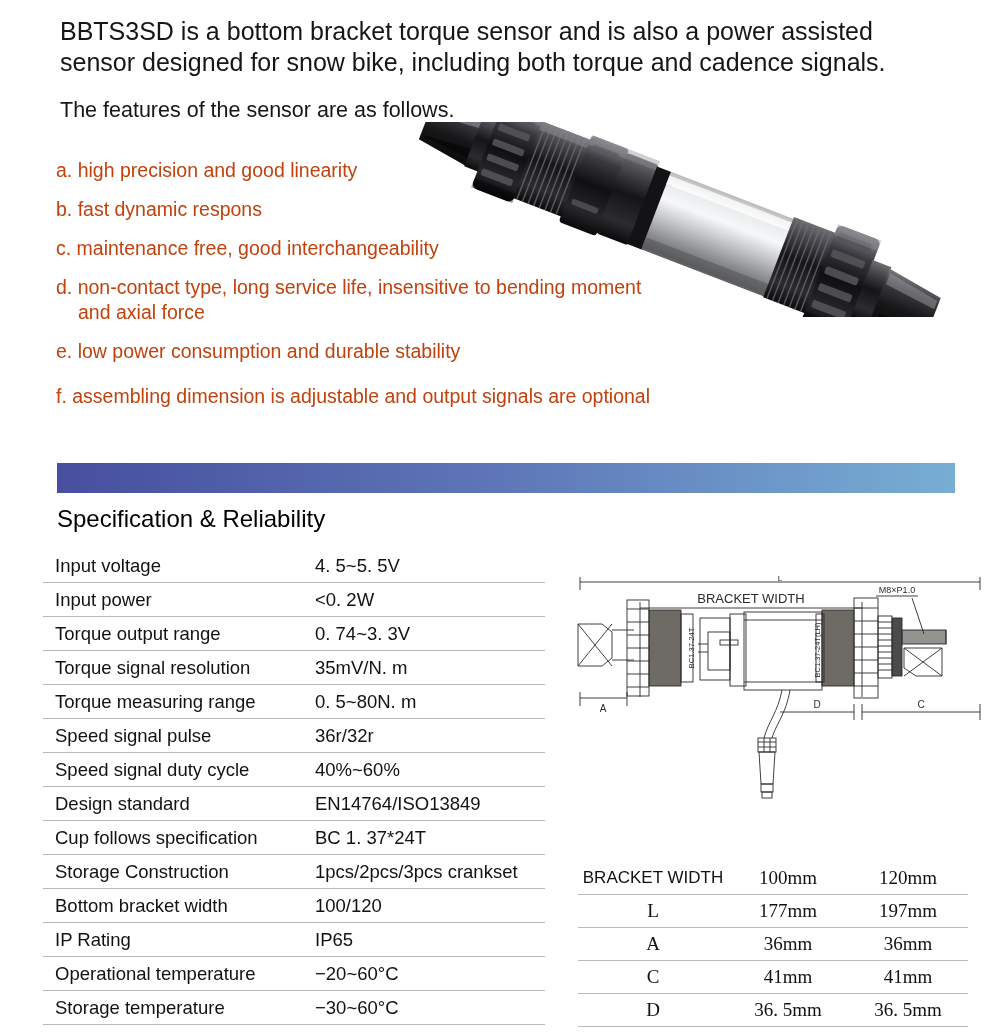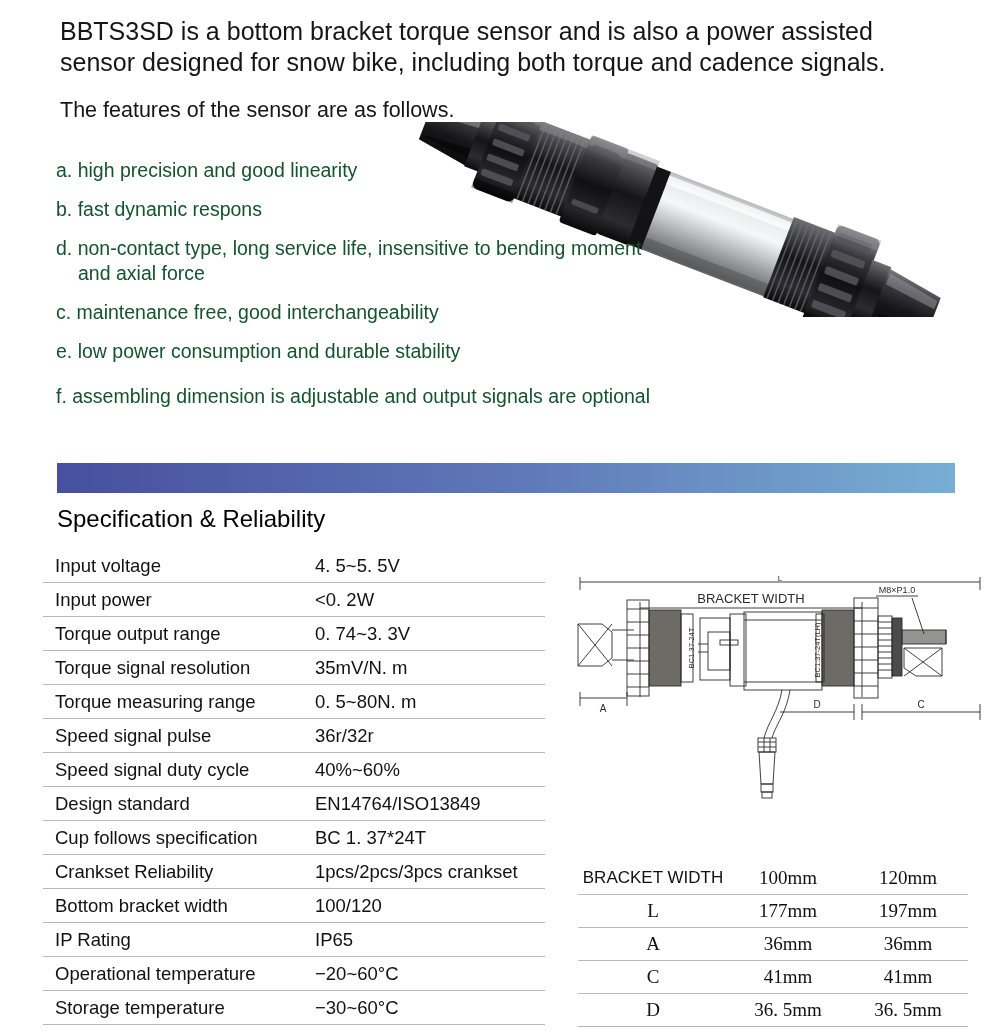--- a/index.html
+++ b/index.html
@@ -32,21 +32,21 @@
 
   
   #features {
     position: absolute;
     left: 56px; top: 158px;
     width: 700px;
   }
   .feature {
     font-size: 19.5px;
     line-height: 25px;
-    color: #14532d;
+    color: #c2410c;
     margin-bottom: 14px;
     position: relative;
     z-index: 3;
   }
   .feature .sub {
     display: block;
     padding-left: 22px;
   }
   .feature.gap-before { margin-top: 20px; }
 
@@ -133,25 +133,25 @@
 <div id="features-lead">The features of the sensor are as follows.</div>
 
 <div id="features">
   <div class="feature">
     <span>a. high precision and good linearity</span>
   </div>
   <div class="feature">
     <span>b. fast dynamic respons</span>
   </div>
   <div class="feature">
+    <span>c. maintenance free, good interchangeability</span>
+  </div>
+  <div class="feature">
     <span>d. non-contact type, long service life, insensitive to bending moment</span>
     <span class="sub">and axial force</span>
-  </div>
-  <div class="feature">
-    <span>c. maintenance free, good interchangeability</span>
   </div>
   <div class="feature">
     <span>e. low power consumption and durable stability</span>
   </div>
   <div class="feature gap-before">
     <span>f. assembling dimension is adjustable and output signals are optional</span>
   </div>
 </div>
 
 <svg id="product-photo" viewBox="0 0 570 195">
@@ -319,21 +319,21 @@
     </tr>
     <tr>
       <td class="k">Design standard</td>
       <td class="v">EN14764/ISO13849</td>
     </tr>
     <tr>
       <td class="k">Cup follows specification</td>
       <td class="v">BC 1. 37*24T</td>
     </tr>
     <tr>
-      <td class="k">Crankset Reliability</td>
+      <td class="k">Storage Construction</td>
       <td class="v">1pcs/2pcs/3pcs crankset</td>
     </tr>
     <tr>
       <td class="k">Bottom bracket width</td>
       <td class="v">100/120</td>
     </tr>
     <tr>
       <td class="k">IP Rating</td>
       <td class="v">IP65</td>
     </tr>

